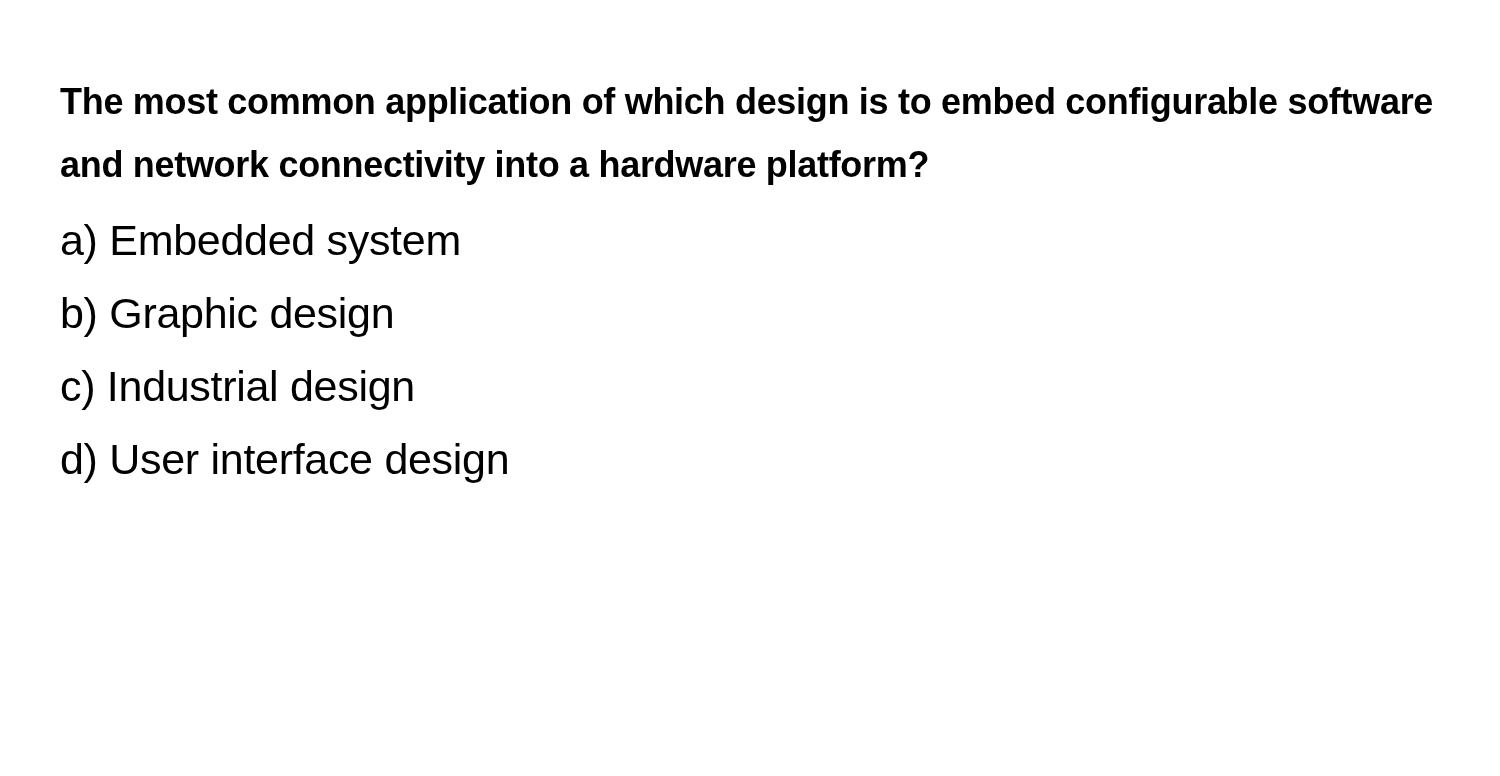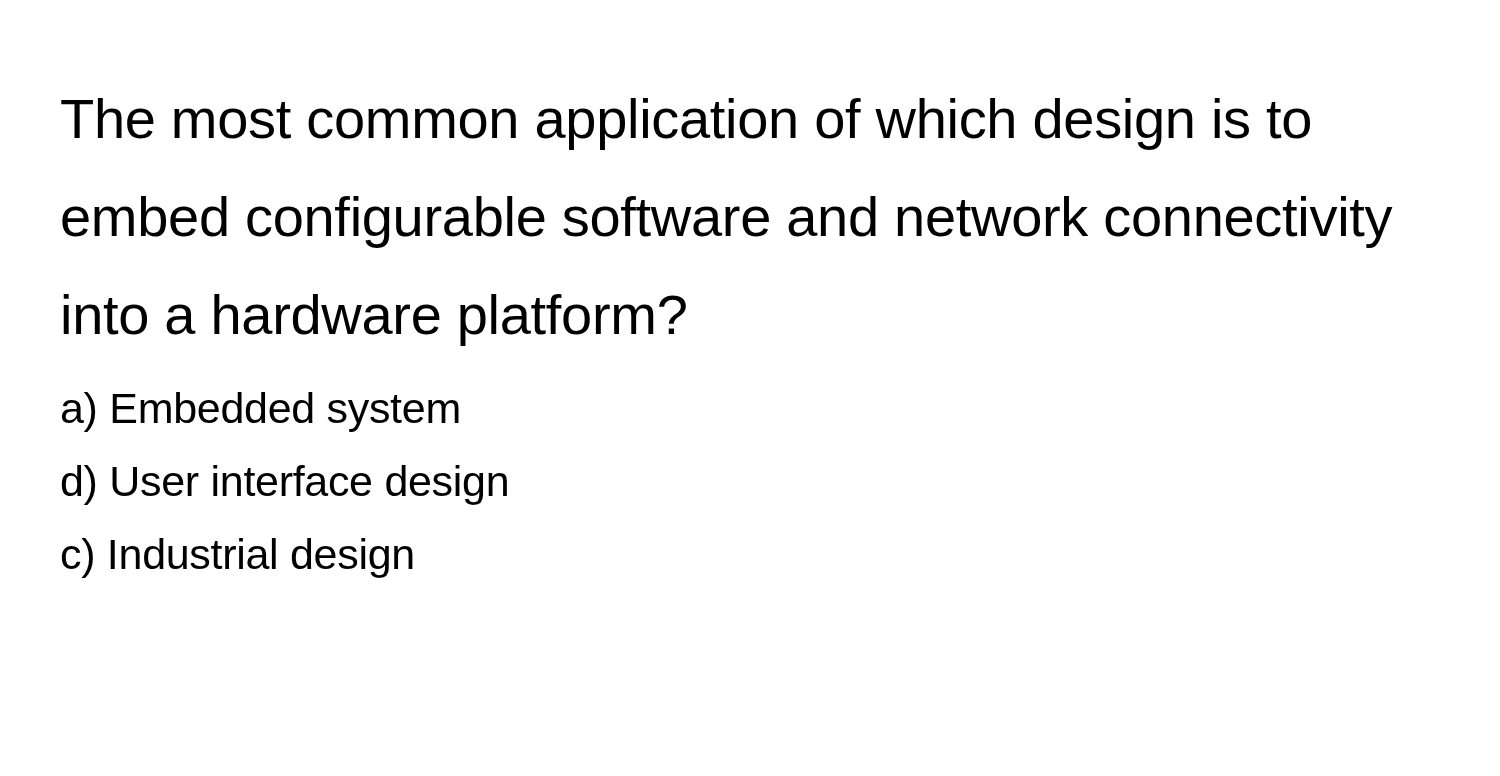--- a/index.html
+++ b/index.html
@@ -9,37 +9,38 @@
     }
     body {
       width: 1500px;
       height: 776px;
       background: #ffffff;
       font-family: -apple-system, BlinkMacSystemFont, "Segoe UI", Helvetica, Arial, sans-serif;
       color: #000000;
       padding: 70px 60px 0 60px;
     }
     .question-text {
-      font-size: 56px;
+      font-size: 36px;
       line-height: 1.75;
-      font-weight: 400;
+      font-weight: 700;
       letter-spacing: -0.3px;
       margin-bottom: 8px;
     }
     .options {
       font-size: 43px;
       line-height: 1.7;
       font-weight: 400;
       letter-spacing: -0.3px;
     }
     .option {
       display: block;
     }
   </style>
 </head>
 <body>
 
 <div class="question-text">The most common application of which design is to embed configurable software and network connectivity into a hardware platform?</div>
 <div class="options">
   <span class="option">a) Embedded system</span>
+  <span class="option">b) Graphic design</span>
+  <span class="option">c) Industrial design</span>
   <span class="option">d) User interface design</span>
-  <span class="option">c) Industrial design</span>
 </div>
 
 </body></html>

